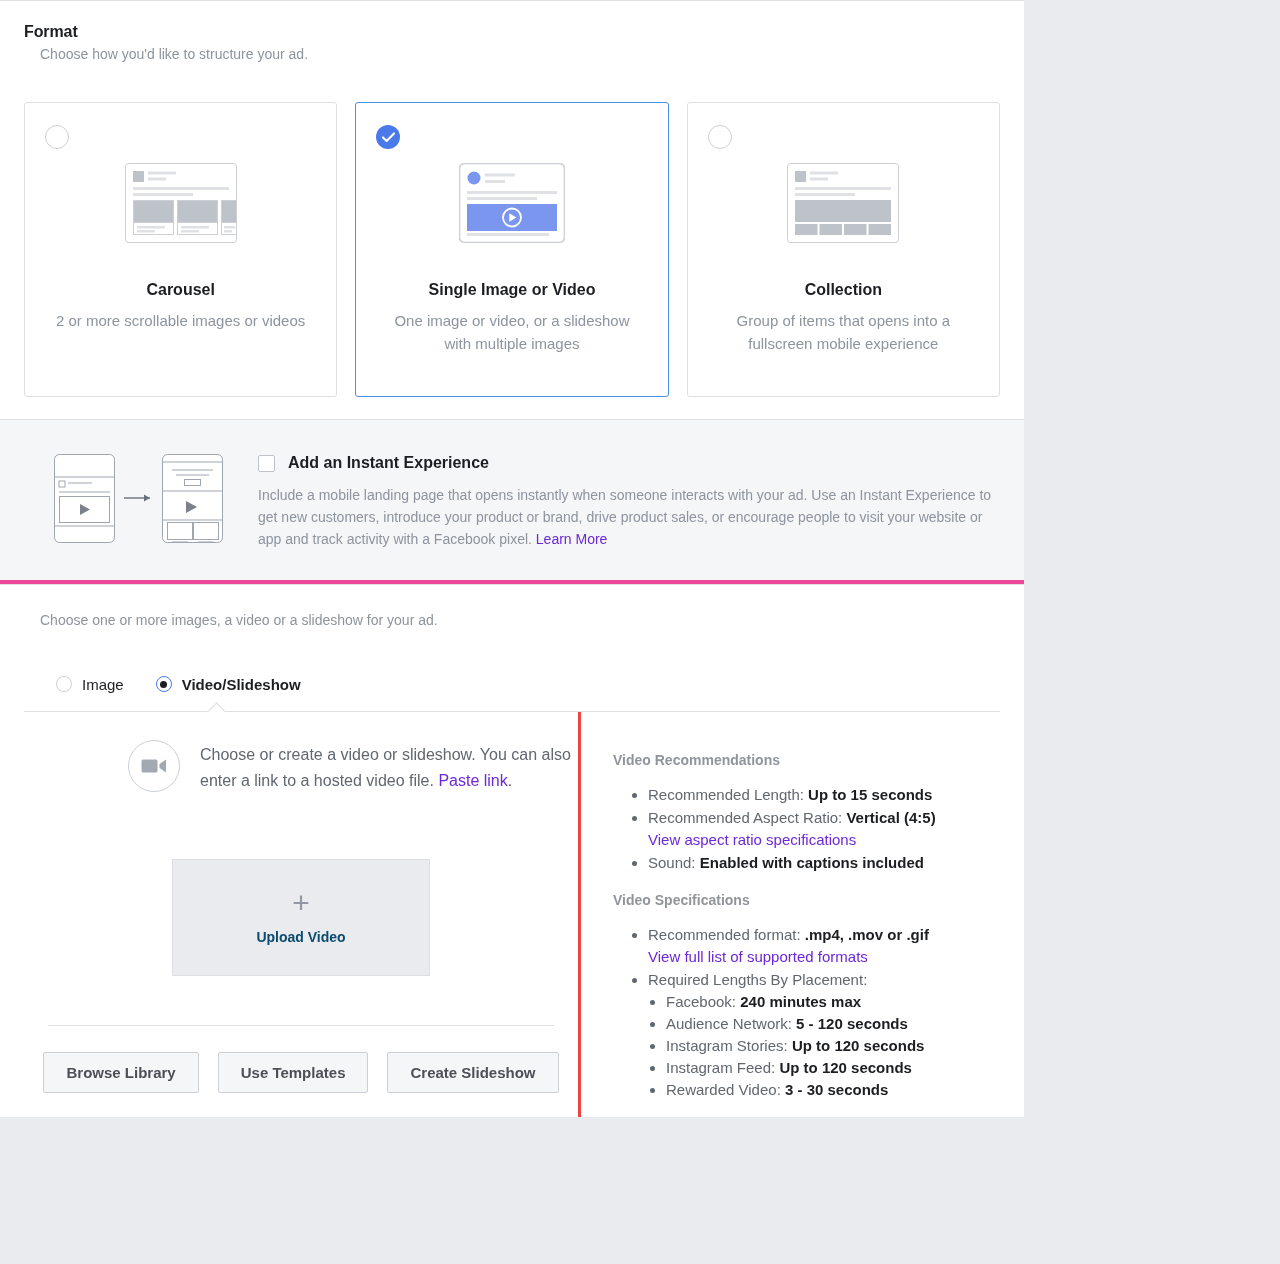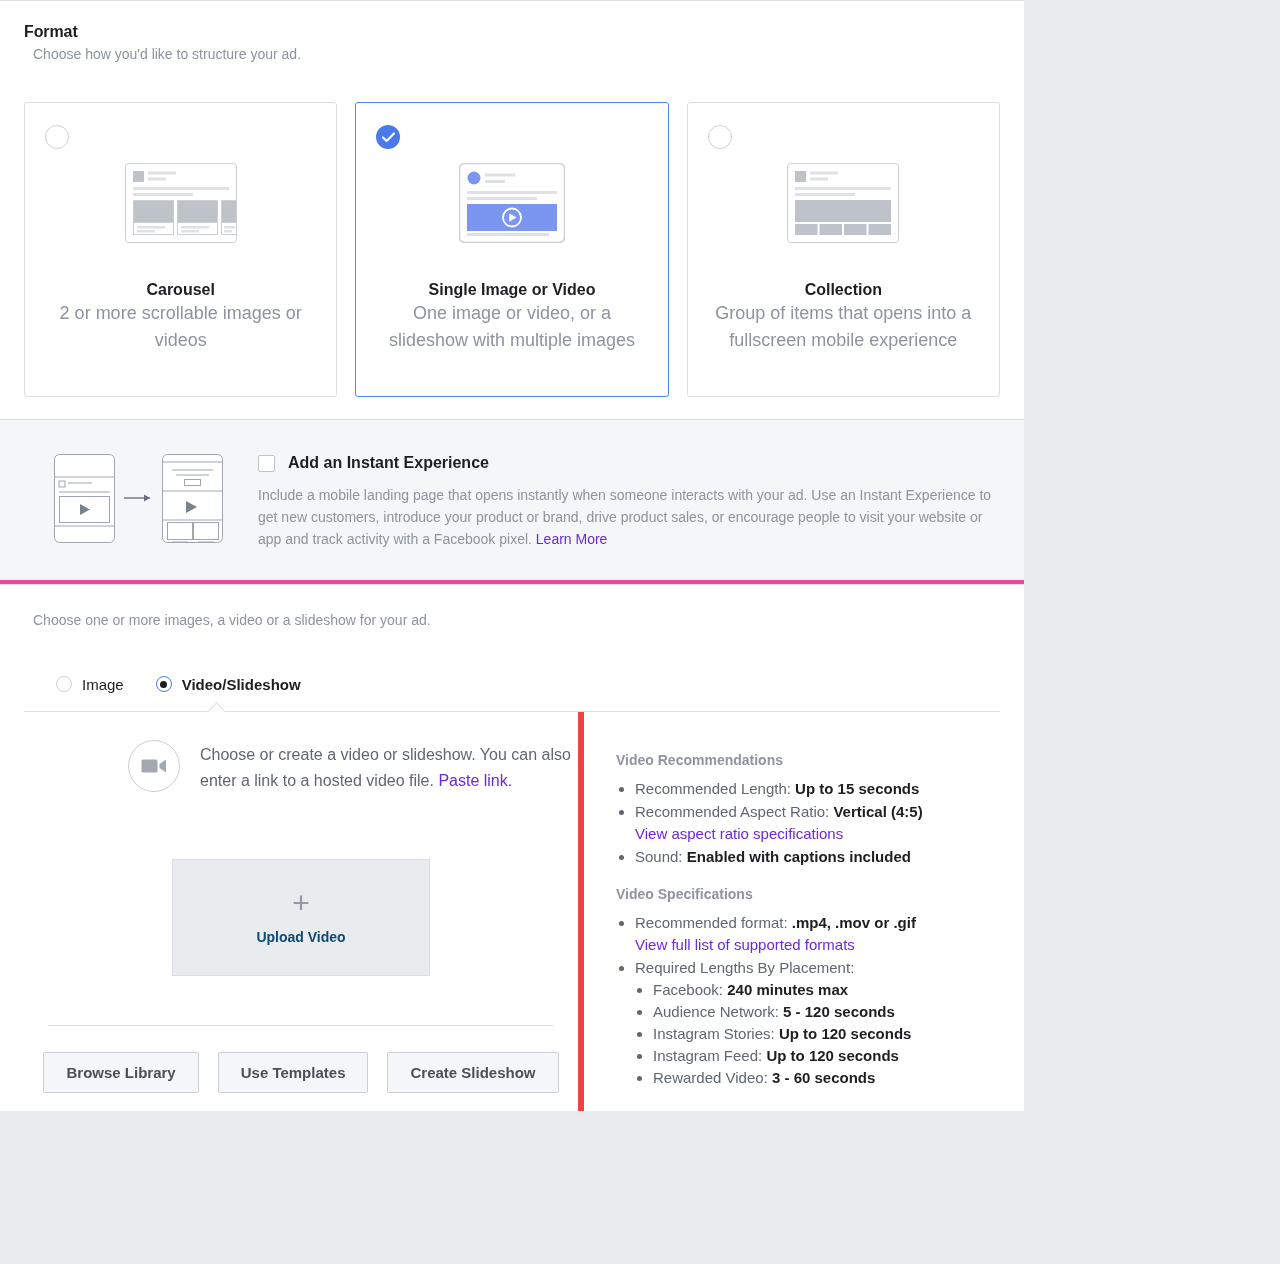--- a/index.html
+++ b/index.html
@@ -17,21 +17,21 @@
   .section-title {
     font-size: 16px;
     font-weight: bold;
     color: #1c1e21;
     letter-spacing: -0.1px;
     margin: 0;
   }
   .section-sub {
     font-size: 14px;
     color: #8d949e;
-    margin: 5px 0 0 9px;
+    margin: 5px 0 0 16px;
   }
 
   
   #format-section { padding: 22px 24px 0 24px; background:#fff; }
   .format-cards {
     display: flex;
     gap: 18px;
     margin-top: 40px;
     padding-bottom: 22px;
     align-items: flex-end;
@@ -66,22 +66,22 @@
     display: flex; align-items: center; justify-content: center;
   }
   .fc-radio.checked svg { display:block; }
 
   .fc-art { margin-top: 50px; height: 100px; display:flex; align-items:center; justify-content:center; }
   .fc-title {
     font-size: 16px; font-weight: bold; color: #1c1e21;
     margin-top: 28px; text-align: center;
   }
   .fc-desc {
-    font-size: 18px; color: #8d949e; text-align: center;
-    margin-top: 1px; line-height: 1.5; padding: 0 26px;
+    font-size: 15px; color: #8d949e; text-align: center;
+    margin-top: 11px; line-height: 1.5; padding: 0 26px;
   }
 
   
   #instant-section {
     background: #f5f6f7;
     border-top: 1px solid #dddfe2;
     border-bottom: 4px solid #ec4899;
     padding: 26px 24px 30px 24px;
     display: flex;
     gap: 0;
@@ -135,21 +135,21 @@
     background: #fff;
     border-left: 1px solid #dddfe2;
     border-top: 1px solid #dddfe2;
     transform: rotate(45deg);
   }
 
   .media-body { display: flex; }
   .media-left { flex: 1 1 auto; width: 834px; padding: 28px 0 0 0; }
   .media-right {
     width: 422px; flex: none;
-    border-left: 6px solid #ef4444;
+    border-left: 3px solid #ef4444;
     padding: 40px 10px 0 32px;
   }
 
   .chooser { display: flex; gap: 20px; padding-left: 104px; }
   .cam-circle {
     width: 52px; height: 52px; border-radius: 50%;
     border: 1px solid #ccd0d5;
     display: flex; align-items: center; justify-content: center;
     flex: none;
   }
@@ -179,21 +179,21 @@
     font-family: "Liberation Sans", sans-serif;
   }
 
   
   .rail-h {
     font-size: 14px; font-weight: bold; color: #90949c;
     margin: 0 0 10px 0;
   }
   .rail-h.second { margin-top: 18px; }
   ul.rail {
-    margin: 0; padding-left: 19px;
+    margin: 16px; padding-left: 19px;
     font-size: 15px; line-height: 22px; color: #606770;
   }
   ul.rail > li { margin-bottom: 1px; }
   ul.rail ul { margin: 0; padding-left: 18px; list-style: disc; }
   ul.rail b { color: #1c1e21; }
   .rail a { display: inline-block; }
 
   .top-edge { height: 1px; background: #dddfe2; }
 </style>
 </head>
@@ -379,21 +379,21 @@
 
         <div class="rail-h second">Video Specifications</div>
         <ul class="rail">
           <li><span>Recommended format: </span><b>.mp4, .mov or .gif</b><br><a class="link">View full list of supported formats</a></li>
           <li><span>Required Lengths By Placement:</span>
             <ul>
               <li><span>Facebook: </span><b>240 minutes max</b></li>
               <li><span>Audience Network: </span><b>5 - 120 seconds</b></li>
               <li><span>Instagram Stories: </span><b>Up to 120 seconds</b></li>
               <li><span>Instagram Feed: </span><b>Up to 120 seconds</b></li>
-              <li><span>Rewarded Video: </span><b>3 - 60 seconds</b></li>
+              <li><span>Rewarded Video: </span><b>3 - 30 seconds</b></li>
             </ul>
           </li>
         </ul>
       </aside>
 
     </div>
   </section>
 
 </div>
 

